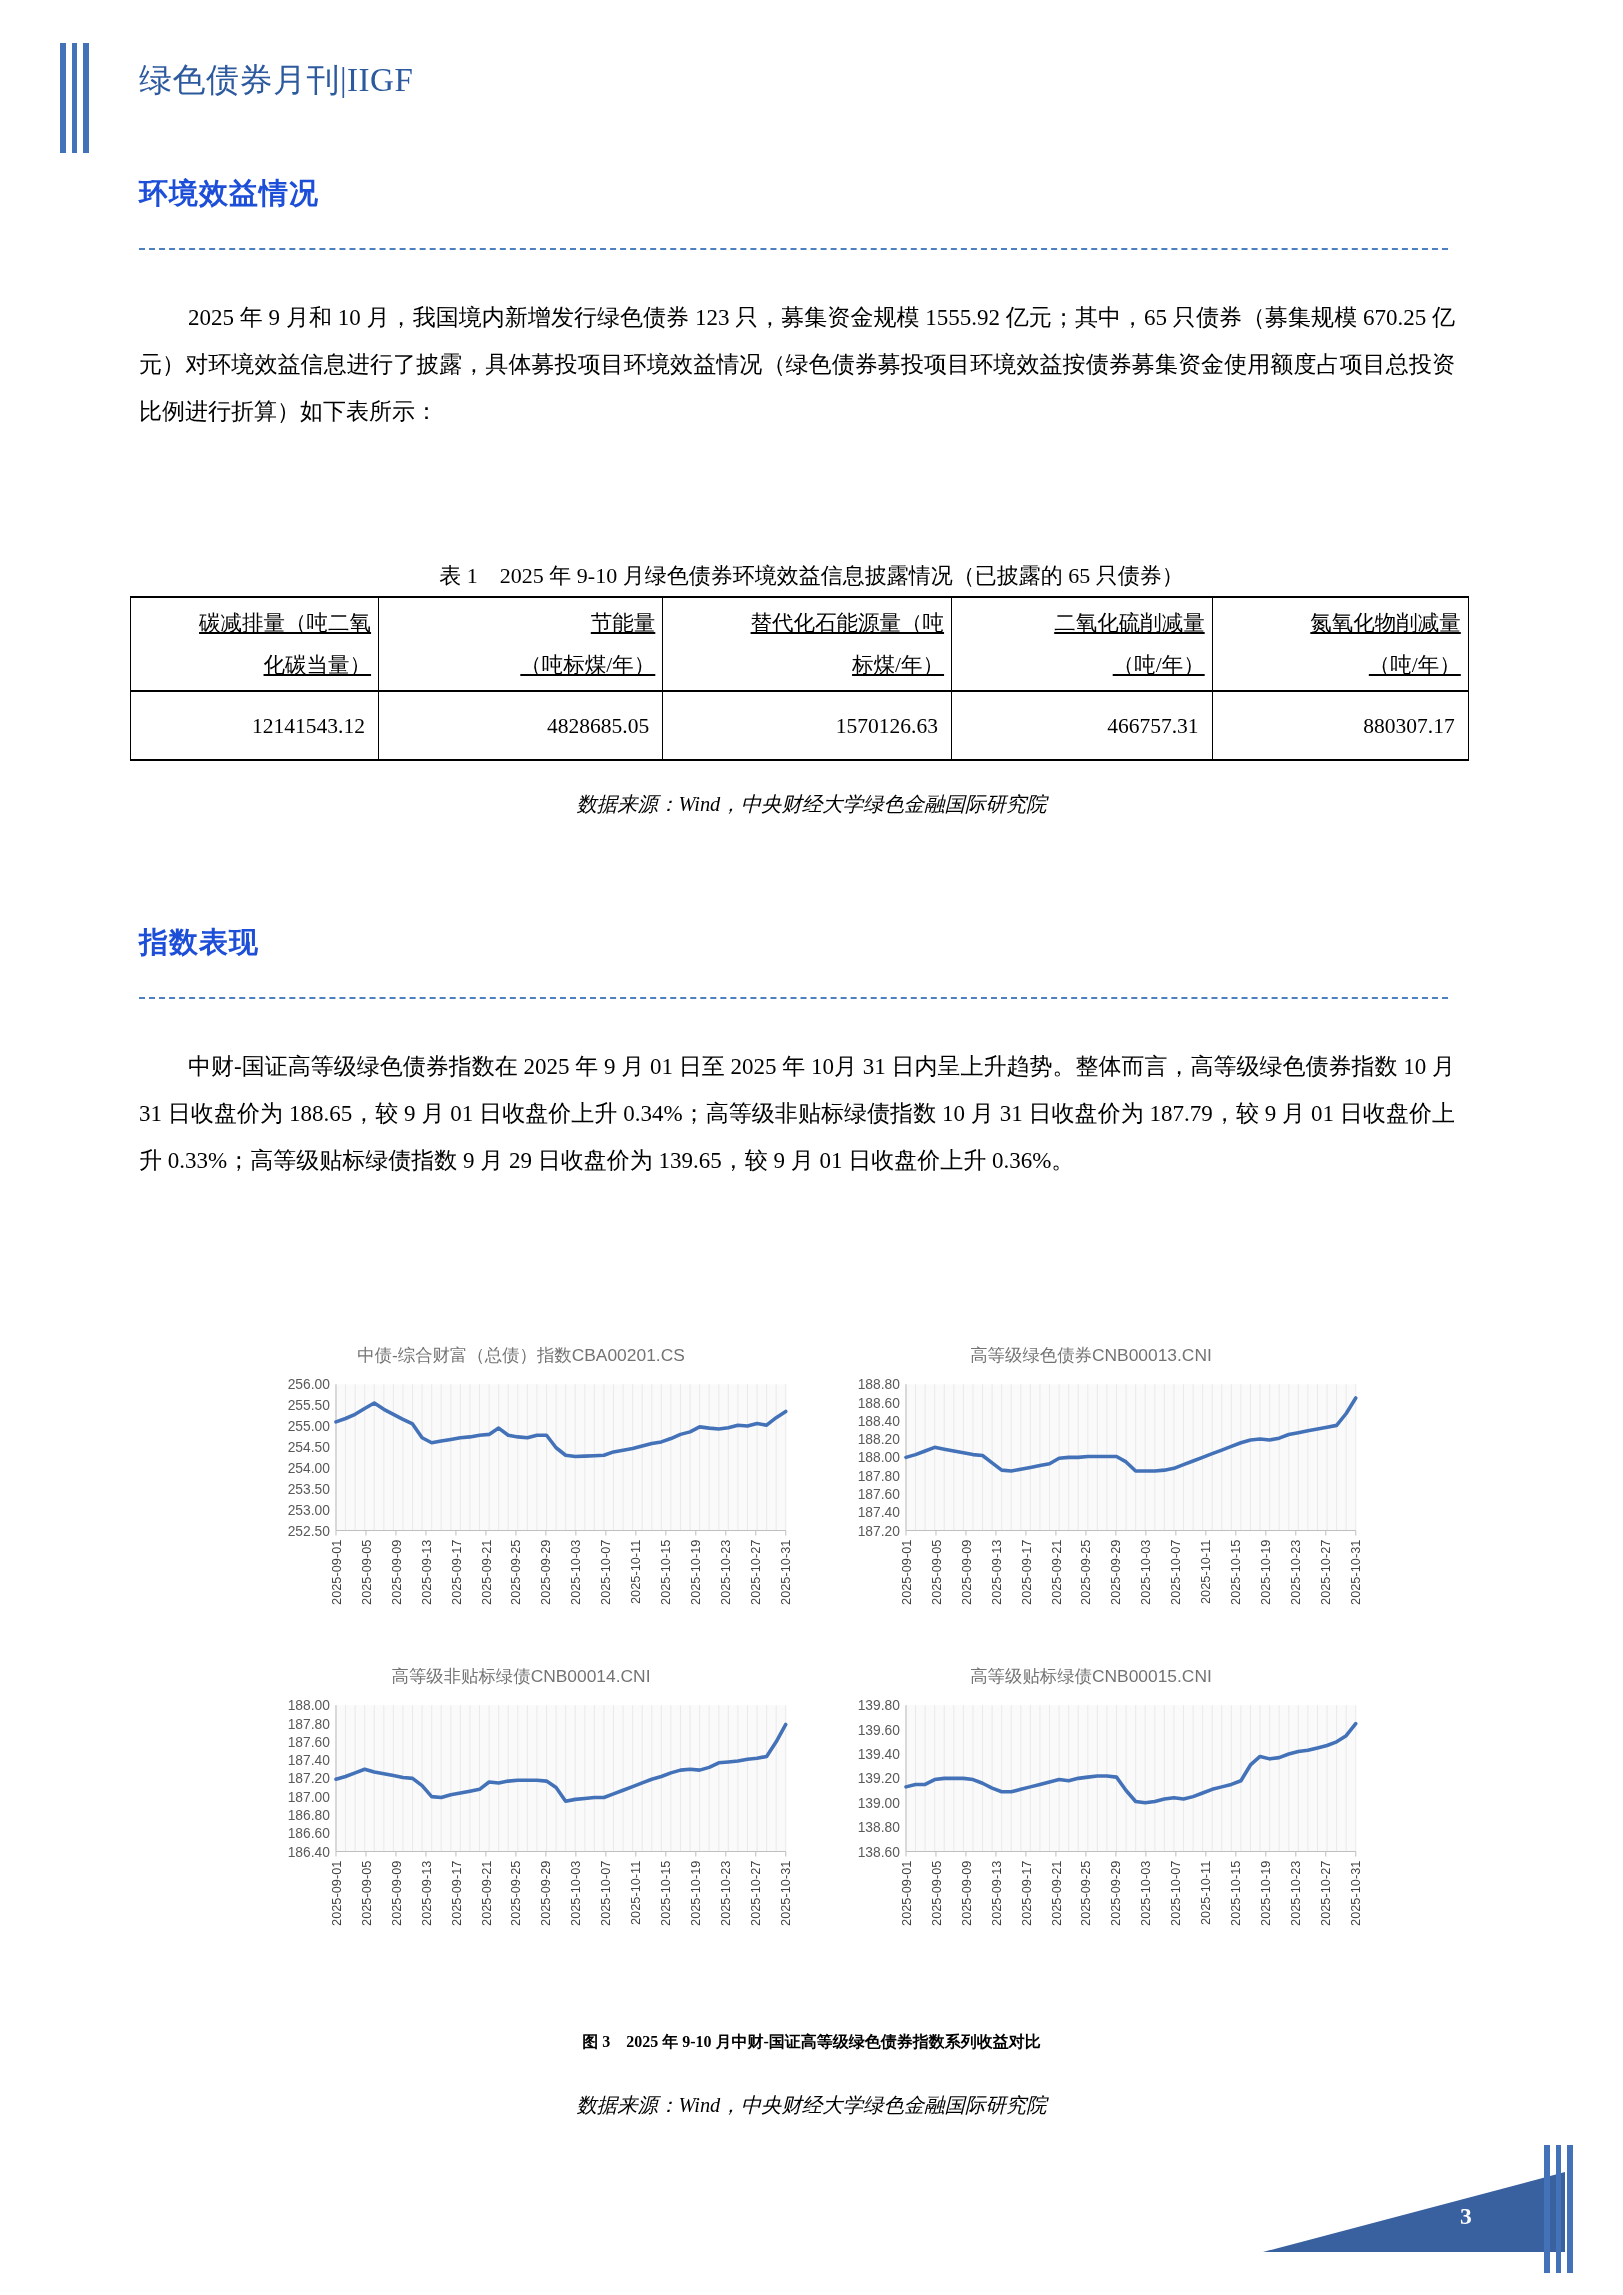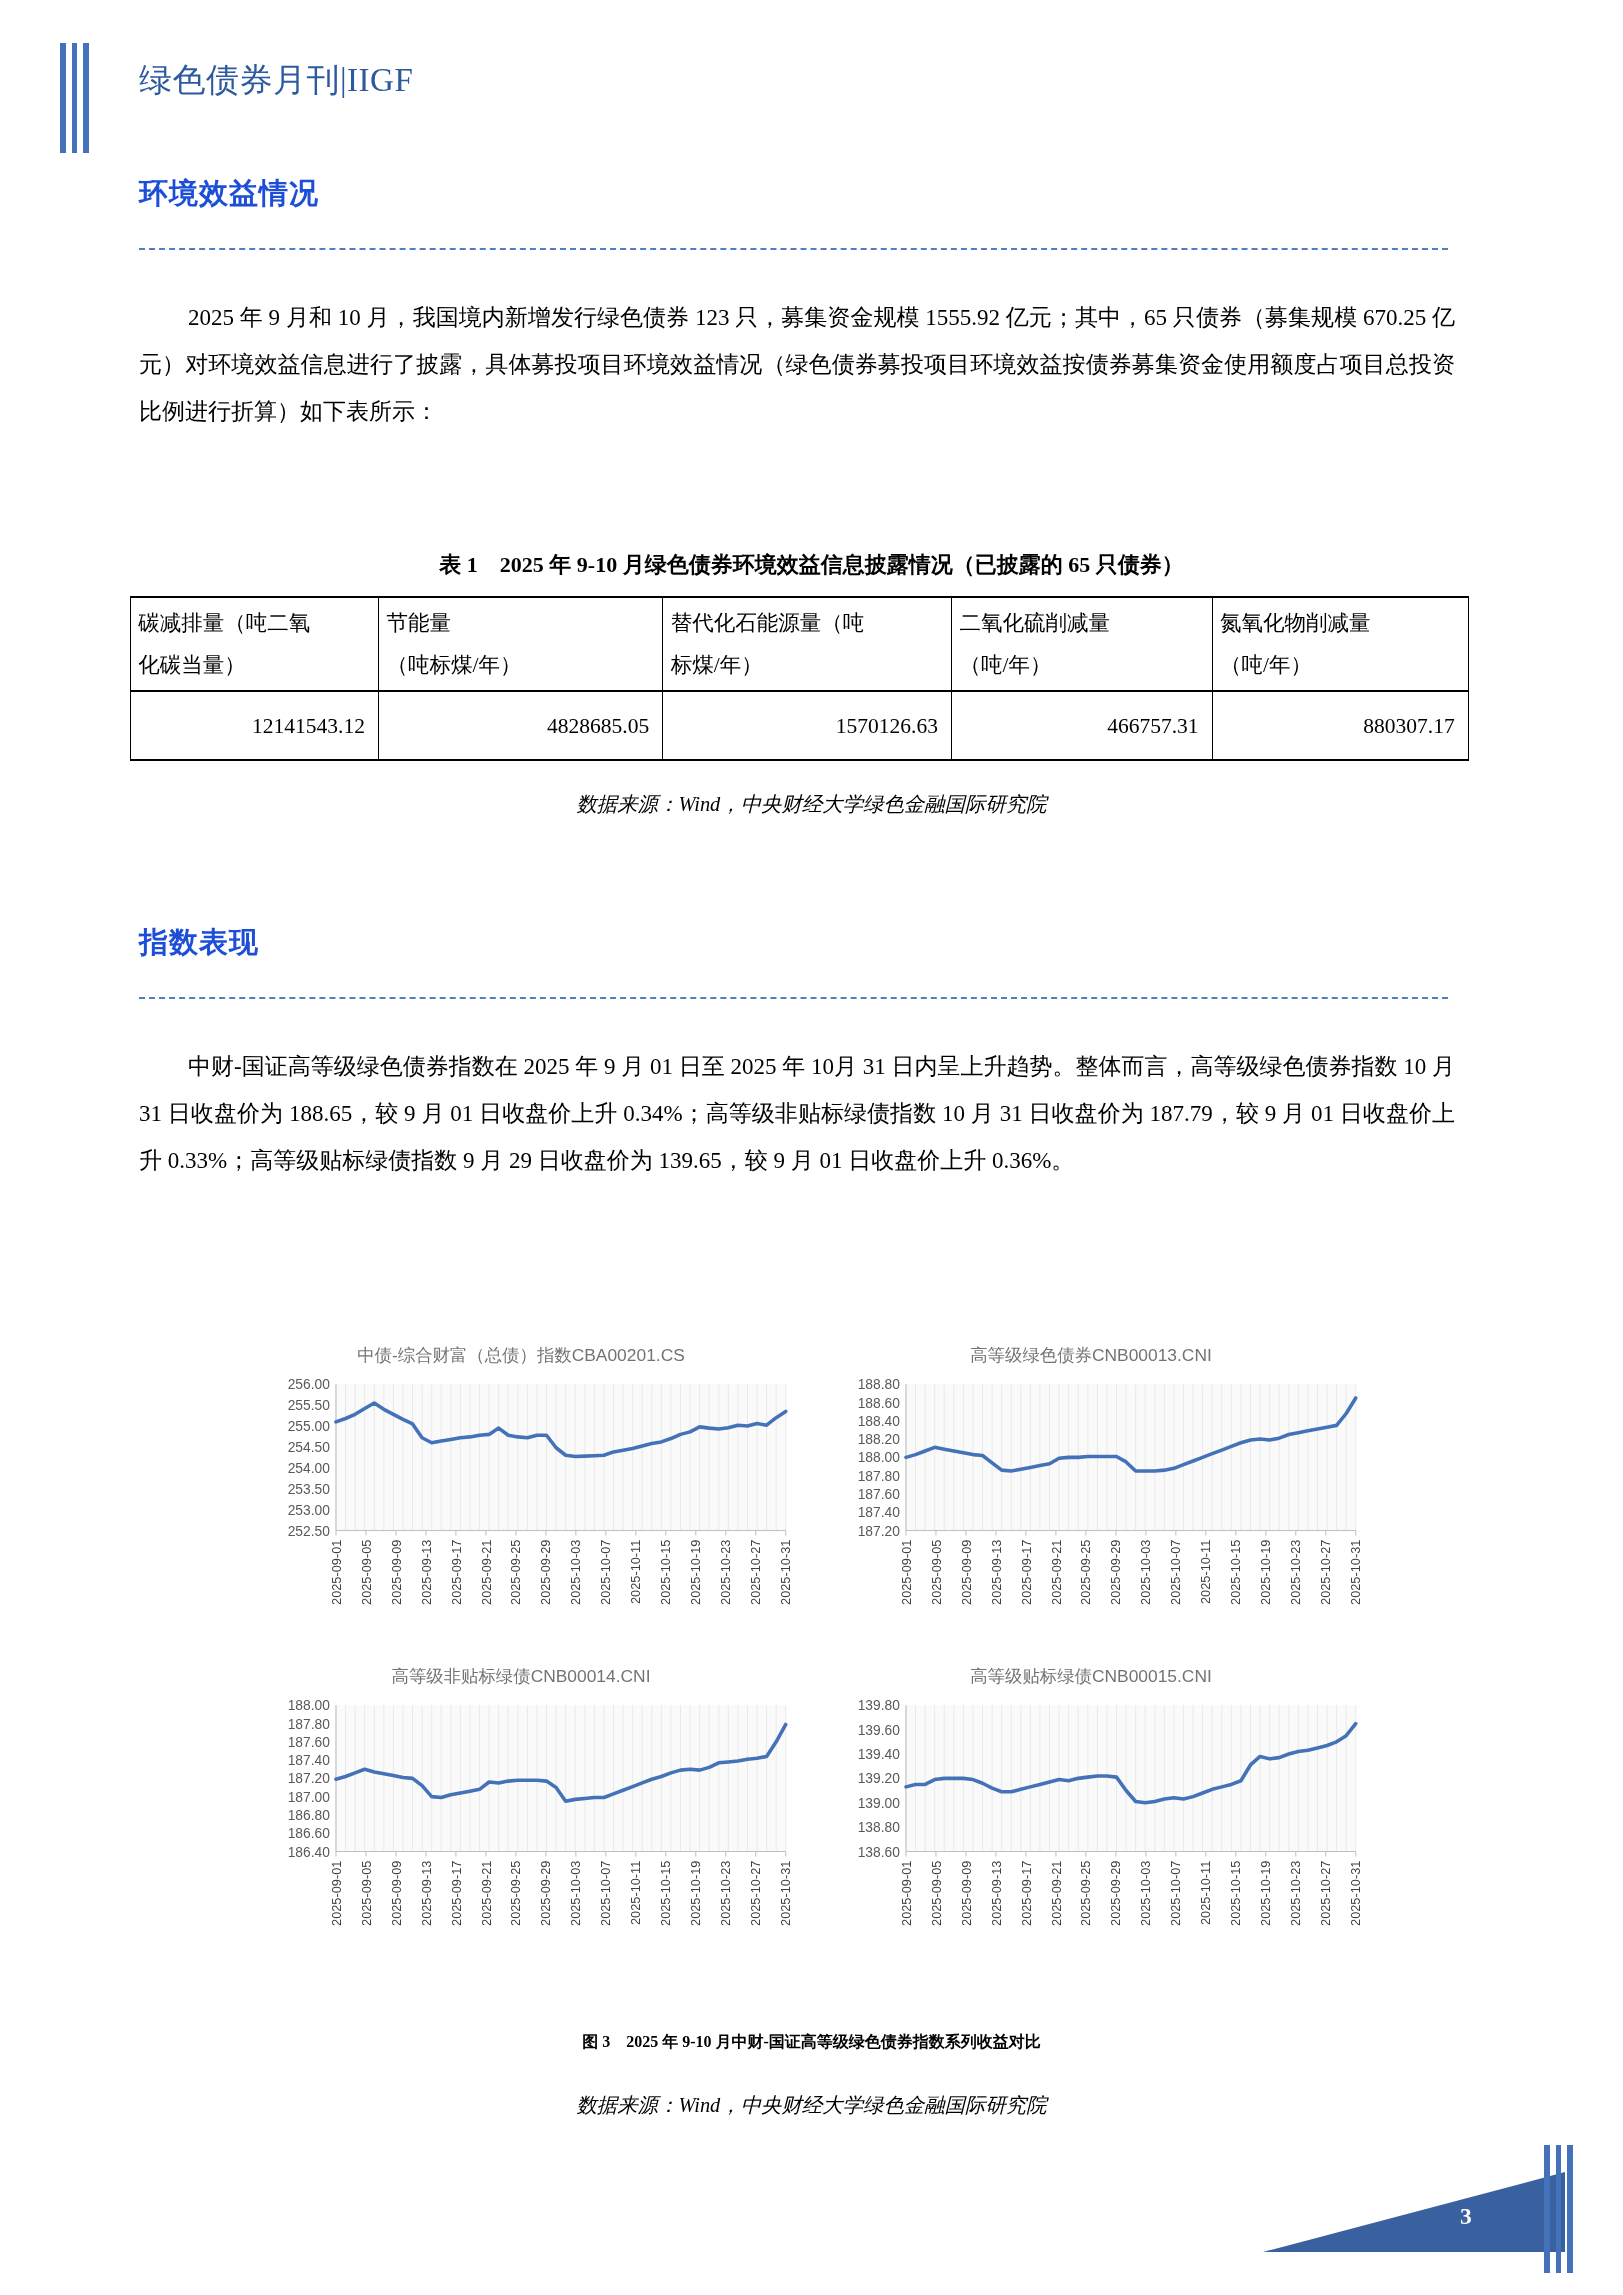--- a/index.html
+++ b/index.html
@@ -70,44 +70,46 @@
     color: #000;
     font-family: "Liberation Serif", serif;
     text-align: justify;
     text-justify: inter-ideograph;
     text-indent: 49px;
   }
 
   .tbl-caption {
     position: absolute;
     font-size: 22px;
-    font-weight: 700;
+    font-weight: 400;
     color: #000;
     text-align: center;
     width: 100%;
     font-family: "Liberation Serif", serif;
+    margin-top: 11px;
   }
 
   table.data-table {
     position: absolute;
     border-collapse: collapse;
     font-family: "Liberation Serif", serif;
   }
   table.data-table th,
   table.data-table td {
     border: 1px solid #000;
     font-weight: normal;
     font-size: 21.5px;
     padding: 4.1px 7.2px;
     line-height: 42px;
     vertical-align: middle;
   }
   table.data-table thead th {
-    text-align: left;
+    text-align: right;
     border-bottom: 2.6px solid #000;
+    text-decoration: underline;
   }
   table.data-table tbody td {
     text-align: right;
     padding-right: 13.3px;
     height: 59px;
   }
   table.data-table {
     border-top: 2.6px solid #000;
     border-bottom: 2.6px solid #000;
   }

